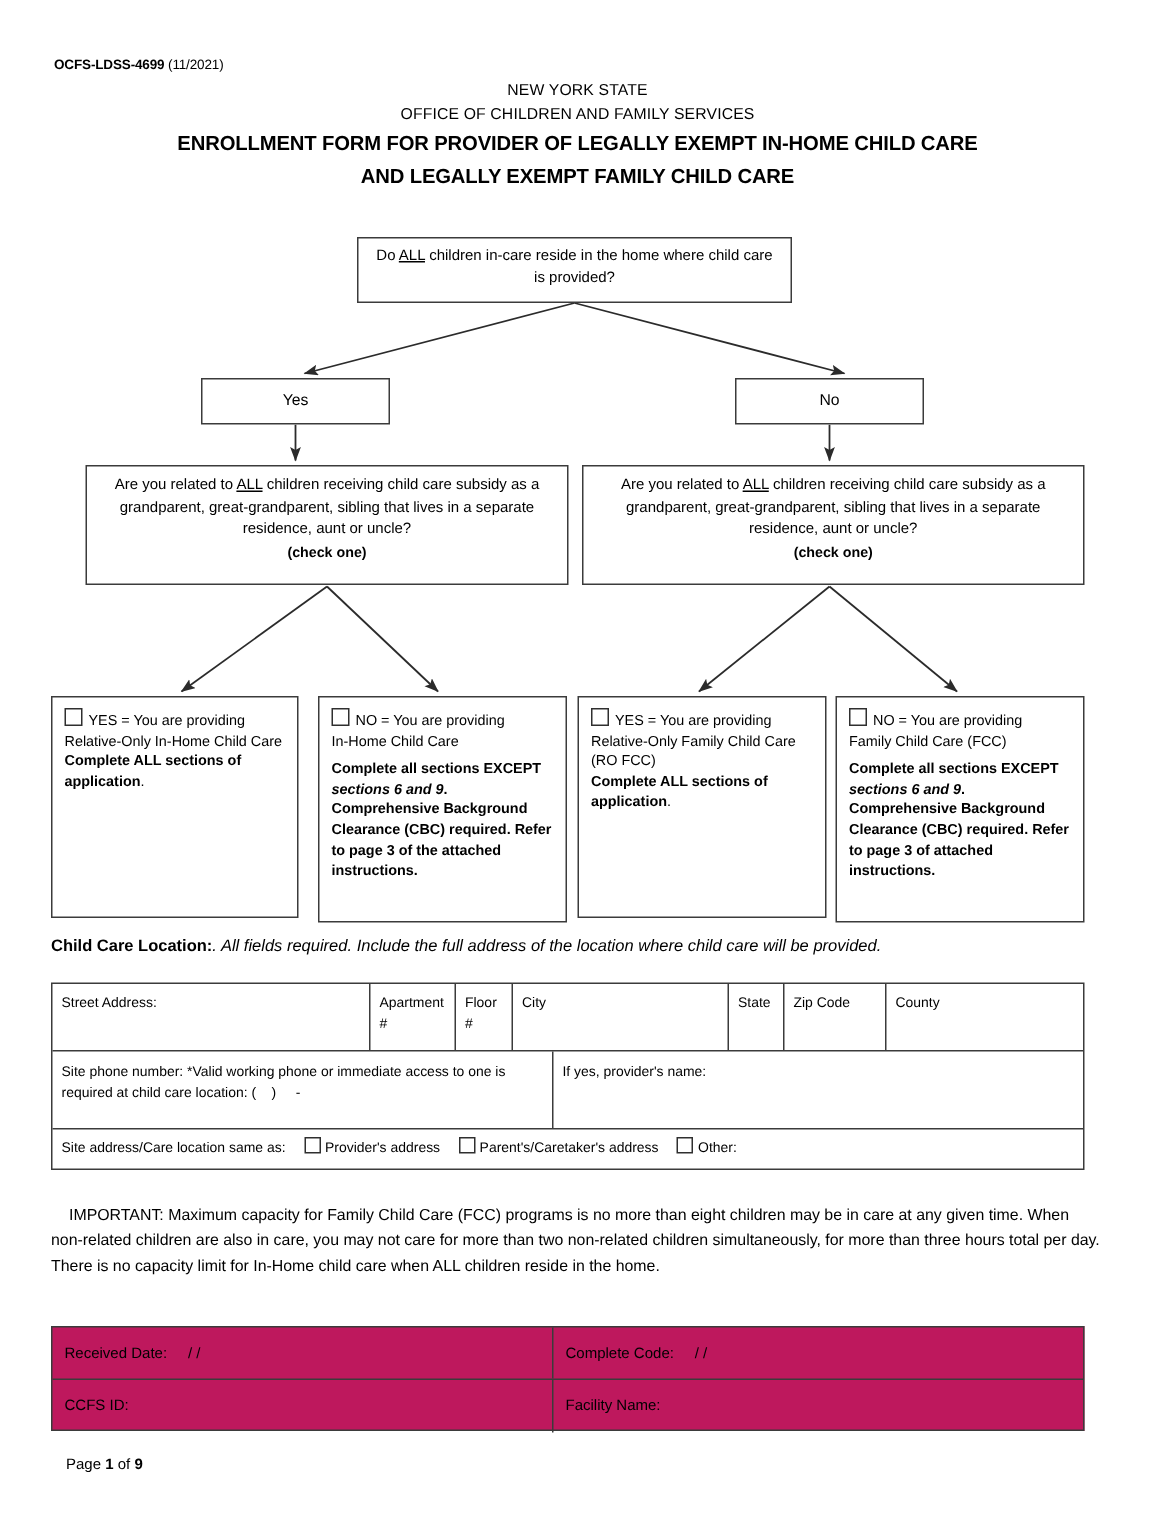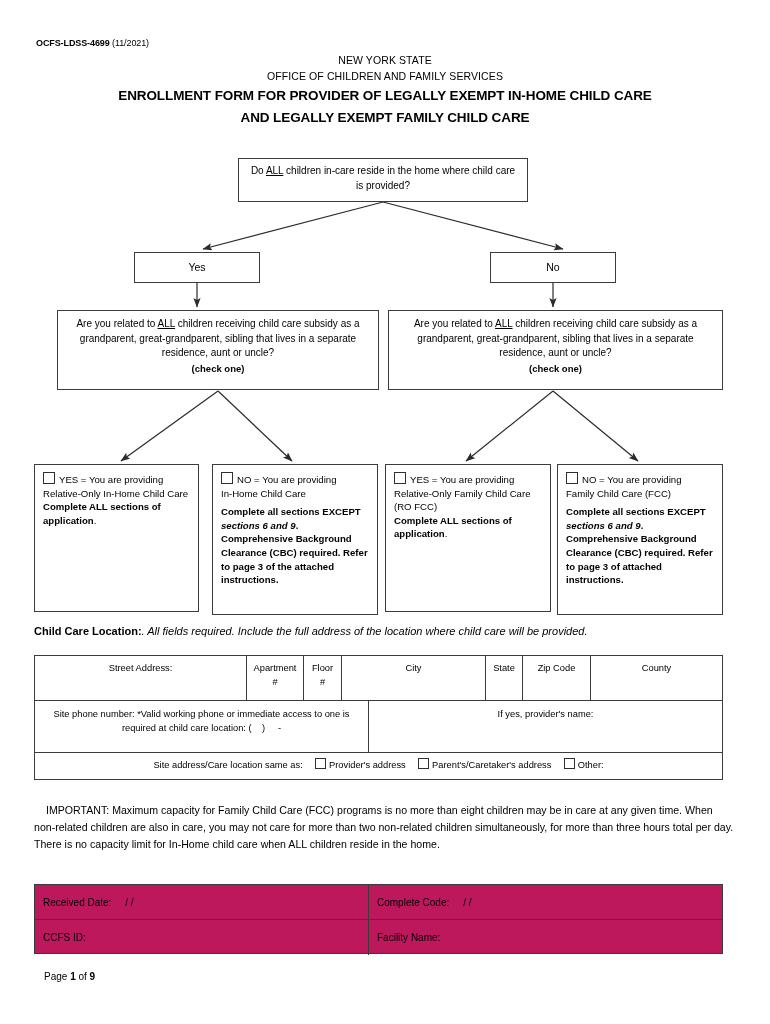--- a/index.html
+++ b/index.html
@@ -149,21 +149,21 @@
   .c-street { width: 212px; }
   .c-apt    { width: 57px; }
   .c-floor  { width: 38px; }
   .c-city   { width: 144px; }
   .c-state  { width: 37px; }
   .c-zip    { width: 68px; }
   .c-county { flex: 1; }
   .c-left   { width: 334px; }
   .c-right  { flex: 1; }
   .c-full   { flex: 1; border-right: none; }
-  .cell .ln { display:block; line-height: 1.55; text-align: center; }
+  .cell .ln { display:block; line-height: 1.55; }
   .r2cell { padding-top: 6px; }
   .nowrap { white-space: nowrap; }
 
   
   .important {
     position: absolute;
     left: 34px; top: 802px;
     width: 700px;
     font-size: 10.6px;
     line-height: 1.62;

